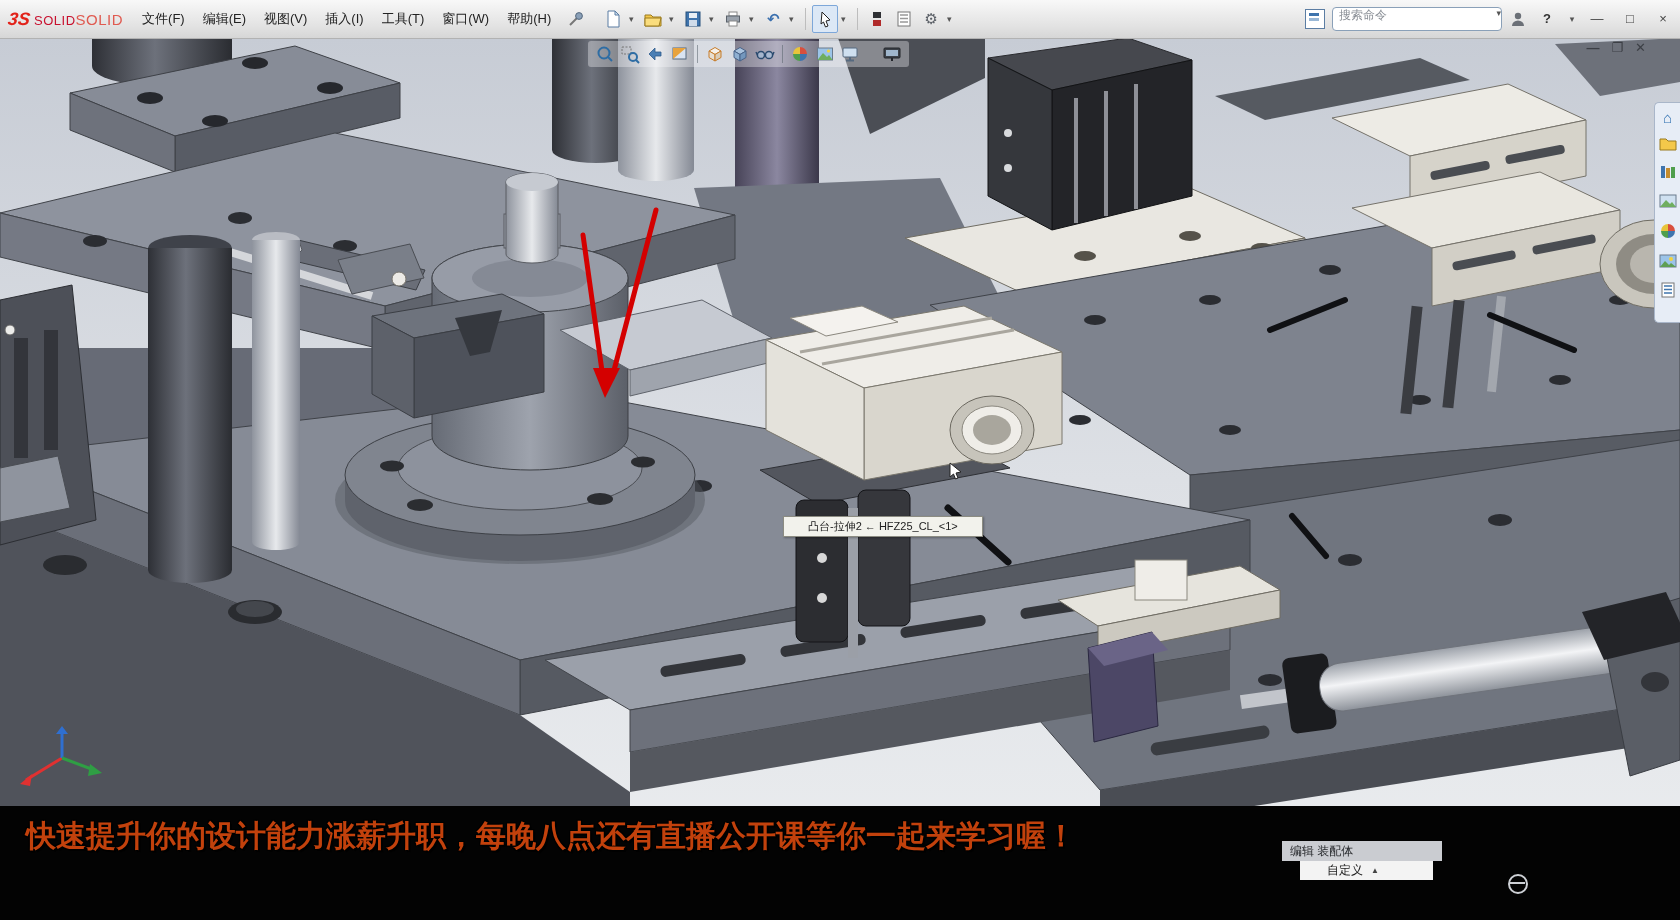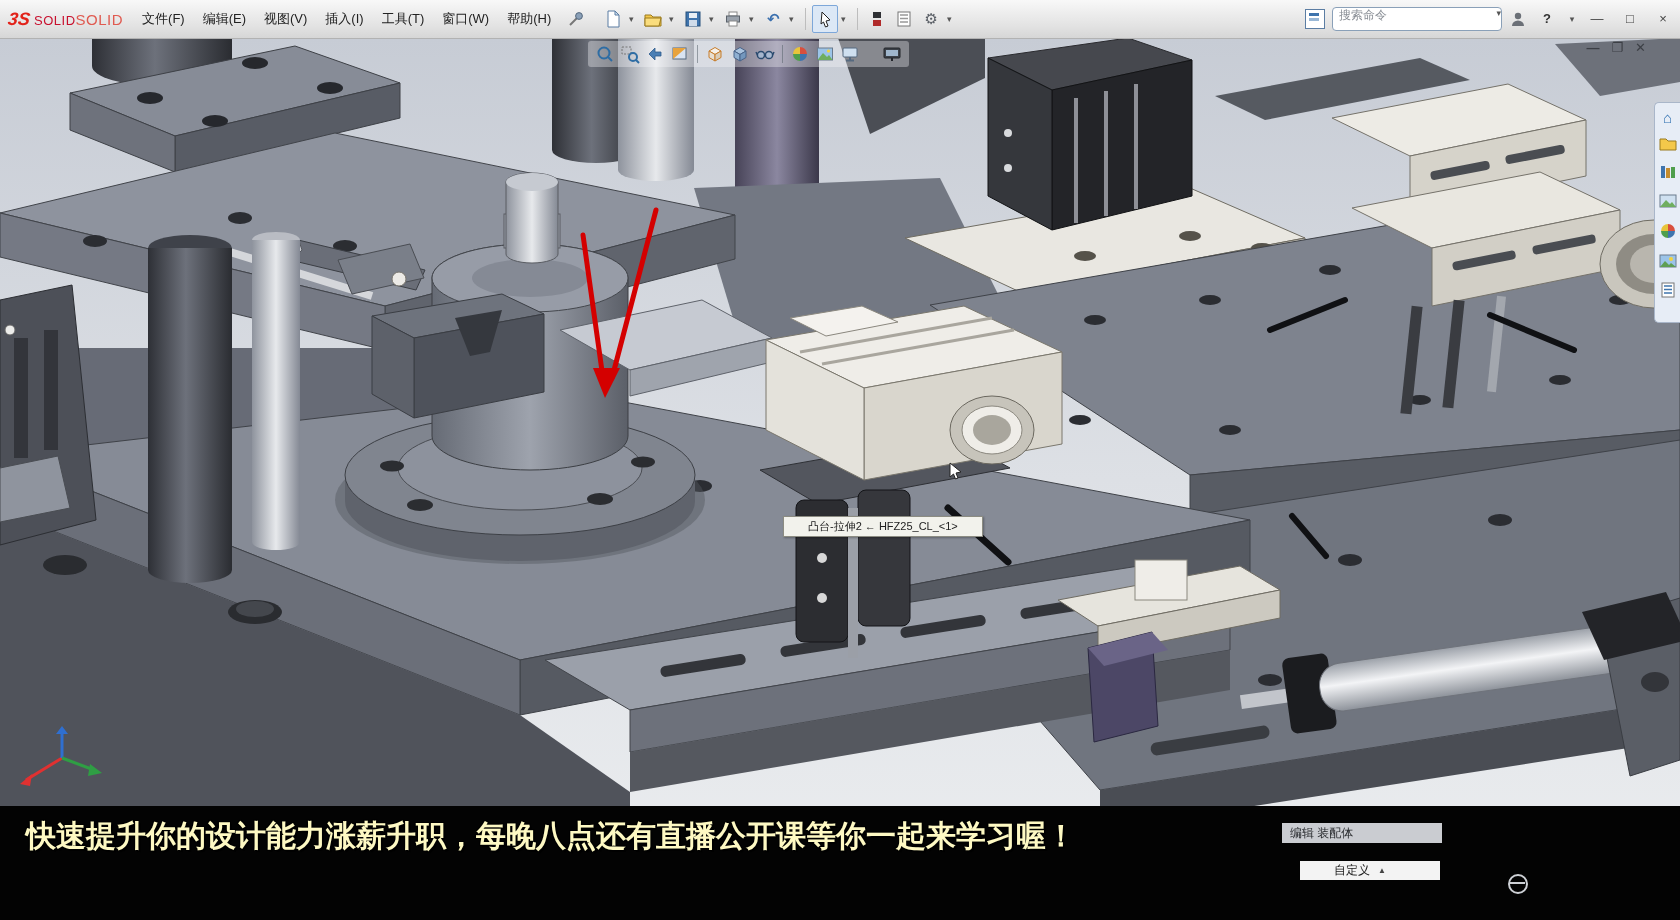--- a/index.html
+++ b/index.html
@@ -56,27 +56,27 @@
     display:flex;flex-direction:column;align-items:center;padding-top:7px;gap:9px;z-index:8;}
   .tp-home{font-size:15px;color:#2d6fb0;line-height:16px;}
 
   .sw-tooltip{position:absolute;left:783px;top:446px;background:#f2f2ec;border:1px solid #8c8c82;
     padding:2px 24px;font-size:11px;color:#222;white-space:nowrap;box-shadow:1px 1px 2px rgba(0,0,0,.3);z-index:9;margin-top:32px;}
   .cursor{position:absolute;left:948px;top:424px;z-index:10;}
   .triad{position:absolute;left:10px;top:688px;z-index:7;}
 
   
   .banner{position:absolute;left:0;top:806px;width:1680px;height:114px;background:#030303;z-index:12;}
-  .banner-text{padding:10px 0 0 26px;font-size:30px;font-weight:bold;color:#fef9c3;
+  .banner-text{padding:10px 0 0 26px;font-size:30px;font-weight:bold;color:#c2410c;
     letter-spacing:0px;white-space:nowrap;
     text-shadow:2px 2px 0 #000,-1px -1px 0 #000,1px -1px 0 #000,-1px 1px 0 #000;}
-  .status-frag1{position:absolute;left:1282px;top:823px;width:152px;height:20px;background:#caccd1;
+  .status-frag1{position:absolute;left:1282px;top:841px;width:152px;height:20px;background:#caccd1;
     color:#26282c;font-size:12px;line-height:20px;padding-left:8px;z-index:13;}
   .status-frag2{position:absolute;left:1300px;top:861px;width:106px;height:19px;background:#f3f3f3;
-    color:#222;font-size:12px;line-height:19px;padding-left:34px;z-index:13;display:flex;align-items:center;gap:8px;}
+    color:#222;font-size:12px;line-height:19px;padding-left:27px;z-index:13;display:flex;align-items:center;gap:8px;}
   .status-frag2 .up{font-size:8px;color:#444;}
   .globe{position:absolute;left:1508px;top:874px;width:16px;height:16px;border:2px solid #cdd0d5;
     border-radius:50%;z-index:13;}
   .globe::after{content:"";position:absolute;left:-1px;top:6px;width:16px;height:2px;background:#cdd0d5;}
 </style>
 </head>
 <body>
 
 <div class="stage">
 

